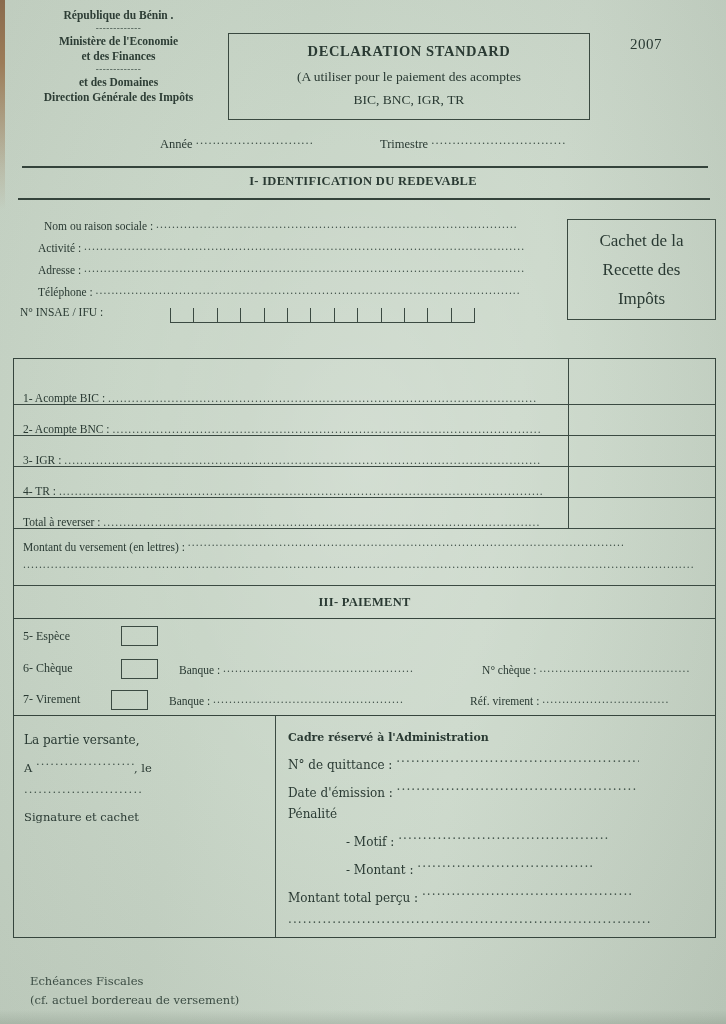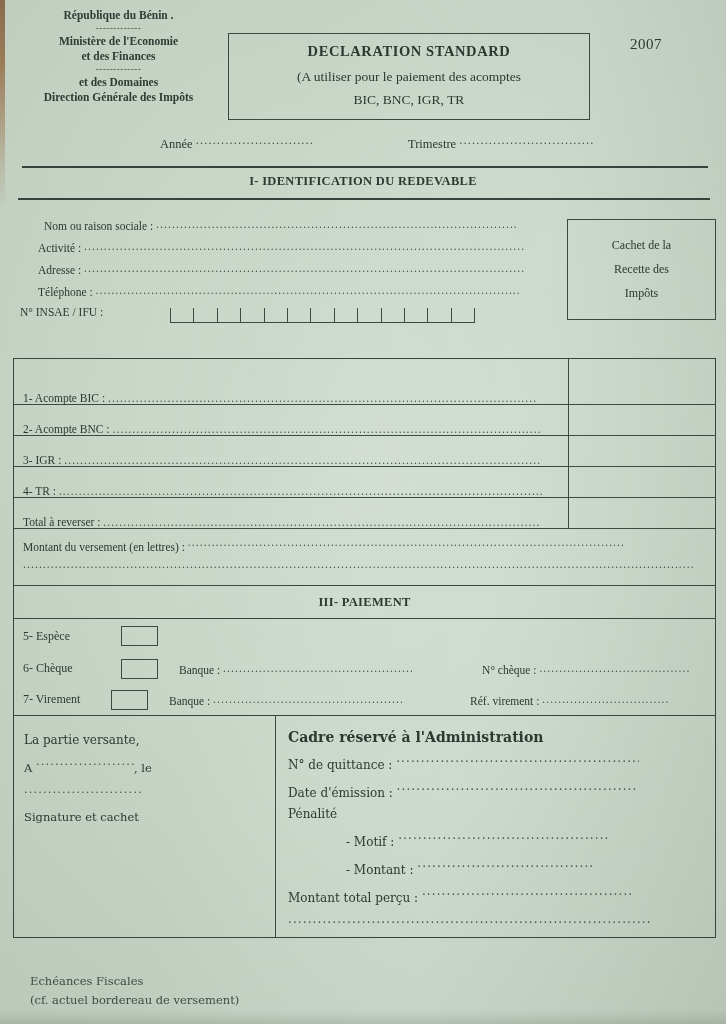--- a/index.html
+++ b/index.html
@@ -48,30 +48,30 @@
     text-align:center;
   }
   #title-box .l1{font-size:14.5px;font-weight:bold;letter-spacing:0.6px;margin-top:9px;}
   #title-box .l2{font-size:13.5px;margin-top:9px;}
   #title-box .l3{font-size:13.5px;margin-top:7px;}
   #year{position:absolute;left:630px;top:36px;font-size:15px;letter-spacing:0.5px;}
 
   
   #periode{position:absolute;left:0;top:133px;width:726px;font-size:12.5px;}
   #periode .a{position:absolute;left:160px;}
-  #periode .b{position:absolute;left:408px;text-align:center;}
+  #periode .b{position:absolute;left:380px;text-align:center;}
 
   
   #sec1-title{position:absolute;left:0;top:174px;width:726px;text-align:center;
               font-size:12.5px;font-weight:bold;letter-spacing:0.3px;}
   .idrow{position:absolute;font-size:11.5px;}
   .idrow .lbl{display:inline-block;}
   #cachet{
     position:absolute;left:567px;top:219px;width:147px;height:99px;
-    border:1.3px solid #3a4940;text-align:center;font-size:12px;
+    border:1.3px solid #3a4940;text-align:center;font-size:17px;
     display:flex;flex-direction:column;justify-content:center;gap:9px;
   }
   #insae{position:absolute;left:20px;top:306px;font-size:11.5px;}
   #insae-grid{position:absolute;left:170px;top:308px;display:flex;}
   #insae-grid .cell{
     width:22.4px;height:14px;
     border-left:1.2px solid #3b4a42;
     border-bottom:1.2px solid #3b4a42;
   }
   #insae-grid .cell:last-child{border-right:1.2px solid #3b4a42;}
@@ -100,21 +100,21 @@
   .chk{width:35px;height:18px;border:1.3px solid #3b4a42;margin:0 8px;flex:0 0 auto;}
   .payrest{font-size:11.5px;}
 
   
   #bottom{display:flex;border-top:1.6px solid #36453d;min-height:182px;}
   #bot-left{width:262px;border-right:1.3px solid #3b4a42;padding:14px 10px 0 10px;box-sizing:border-box;
             font-family:"DejaVu Serif", serif;font-size:11.5px;line-height:21px;}
   #bot-left .hd{font-weight:normal;font-size:12px;}
   #bot-right{flex:1;padding:11px 12px 0 12px;box-sizing:border-box;
              font-family:"DejaVu Serif", serif;font-size:12px;line-height:21px;}
-  #bot-right .hd{font-weight:bold;font-size:14px;}
+  #bot-right .hd{font-weight:bold;font-size:11px;}
   .indent{padding-left:58px;}
 
   
   #footer{position:absolute;left:30px;top:972px;font-family:"DejaVu Serif", serif;
           font-size:11.5px;line-height:19px;color:#3c4d44;}
 </style>
 </head>
 <body>
 
 <div class="paper"></div>

